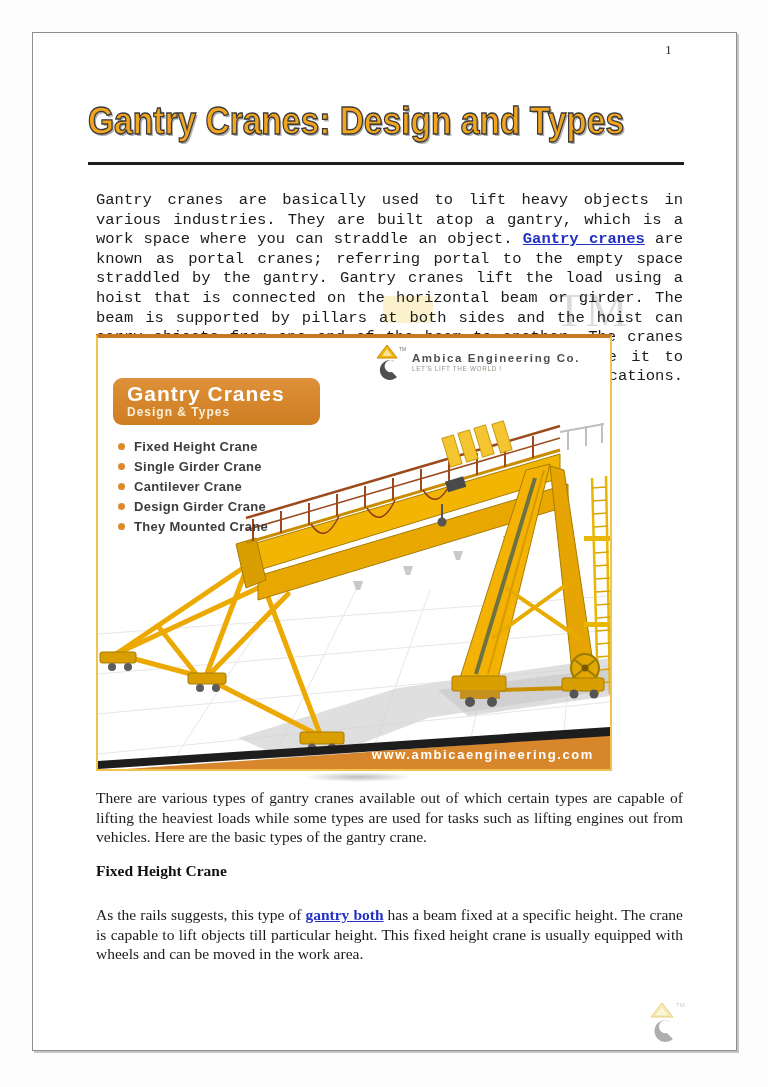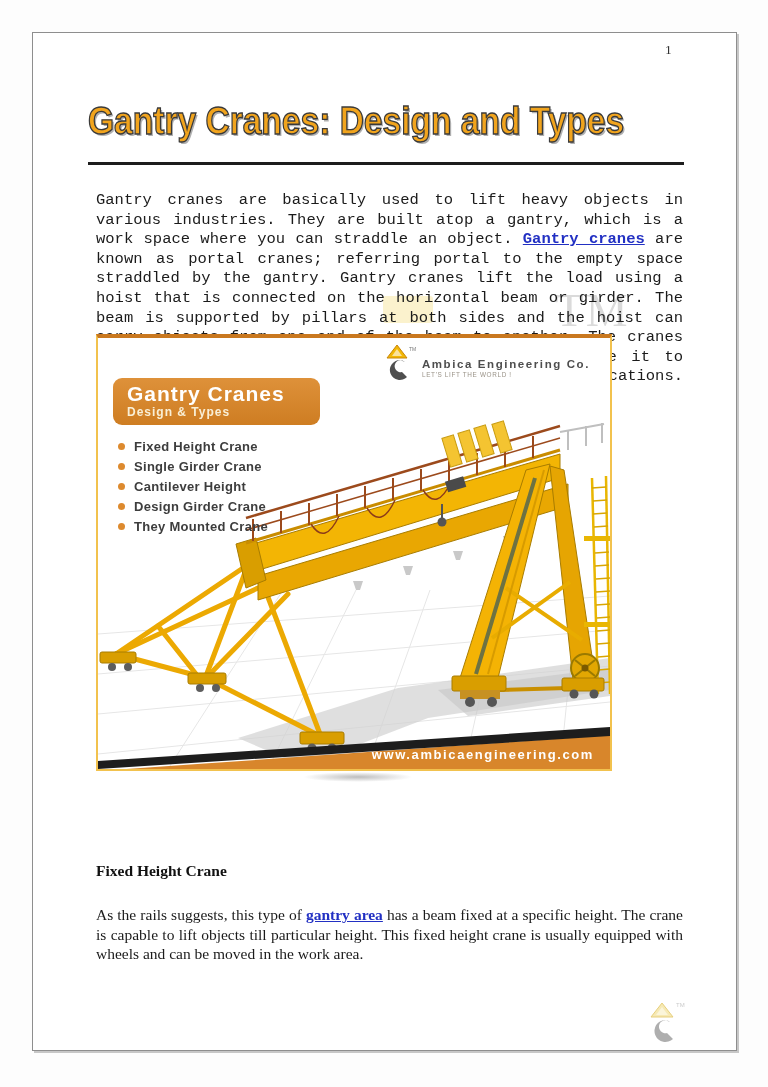--- a/index.html
+++ b/index.html
@@ -48,21 +48,21 @@
 
   
   .ad {
     position:absolute; left:63px; top:301px; width:516px; height:437px;
     background:#ffffff;
     border:2px solid #F2C24E; border-top:4px solid #C9781F;
     overflow:hidden; z-index:1;
   }
   .ad-art { position:absolute; left:0; top:0; width:512px; height:431px; z-index:0; }
 
-  .ad-logo { position:absolute; right:20px; top:6px; display:flex; gap:6px; z-index:3;align-items:center; }
+  .ad-logo { position:absolute; right:30px; top:6px; display:flex; gap:6px; z-index:3; }
   .ad-logo-icon { width:30px; height:42px; flex:0 0 auto; }
   .ad-logo-texts { padding-top:8px; font-family:"Liberation Sans",sans-serif; }
   .ad-brand { font-size:11.5px; font-weight:bold; letter-spacing:1.6px; color:#4e4e4e; white-space:nowrap; }
   .ad-tagline { font-size:8px; letter-spacing:.8px; color:#9a9388; white-space:nowrap; transform:scale(.8); transform-origin:left top; margin-top:1px; }
 
   .ad-box {
     position:absolute; left:15px; top:40px; width:207px; height:47px; z-index:3;
     background:linear-gradient(#DE913A,#CE7D22); border-radius:9px;
     padding:5px 0 0 14px; font-family:"Liberation Sans",sans-serif; color:#fff;
   }
@@ -269,41 +269,42 @@
       <li>
           <span class="ad-dot"></span>
           <span class="ad-bullet-label">Fixed Height Crane</span>
         </li>
       <li>
           <span class="ad-dot"></span>
           <span class="ad-bullet-label">Single Girder Crane</span>
         </li>
       <li>
           <span class="ad-dot"></span>
-          <span class="ad-bullet-label">Cantilever Height</span>
+          <span class="ad-bullet-label">Cantilever Crane</span>
         </li>
       <li>
           <span class="ad-dot"></span>
           <span class="ad-bullet-label">Design Girder Crane</span>
         </li>
       <li>
           <span class="ad-dot"></span>
           <span class="ad-bullet-label">They Mounted Crane</span>
         </li>
     </ul>
 
     <div class="ad-site">www.ambicaengineering.com</div>
   </div>
 
   <div class="ad-shadow-smudge"></div>
 
+  <p class="para para-p2">There are various types of gantry cranes available out of which certain types are capable of lifting the heaviest loads while some types are used for tasks such as lifting engines out from vehicles. Here are the basic types of the gantry crane.</p>
 
   <h2 class="doc-h2">Fixed Height Crane</h2>
 
-  <p class="para para-p3"><span>As the rails suggests, this type of </span><span class="doclink">gantry area</span><span> has a beam fixed at a specific height. The crane is capable to lift objects till particular height. This fixed height crane is usually equipped with wheels and can be moved in the work area.</span></p>
+  <p class="para para-p3"><span>As the rails suggests, this type of </span><span class="doclink">gantry both</span><span> has a beam fixed at a specific height. The crane is capable to lift objects till particular height. This fixed height crane is usually equipped with wheels and can be moved in the work area.</span></p>
 
   <svg class="corner-logo" viewBox="0 0 44 60">
     <polygon points="19,6 30,20 8,20" fill="#F4E4A2" stroke="#E0C35C" stroke-width="1"></polygon>
     <polygon points="19,10 25,18 13,18" fill="#FBF3D2"></polygon>
     <text x="33" y="10" font-family="Liberation Sans, sans-serif" font-size="6" fill="#bdbdbd">TM</text>
     <path d="M22 23 a11 11 0 1 0 8 19 l -6 -6 a6.5 6.5 0 1 1 3 -11 z" fill="#9b9b9b"></path>
   </svg>
 
 </div>
 

